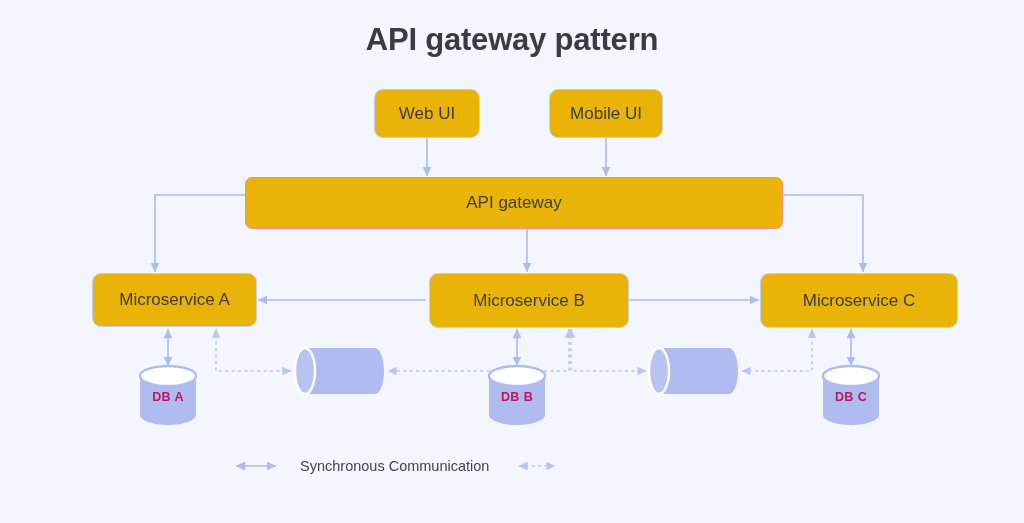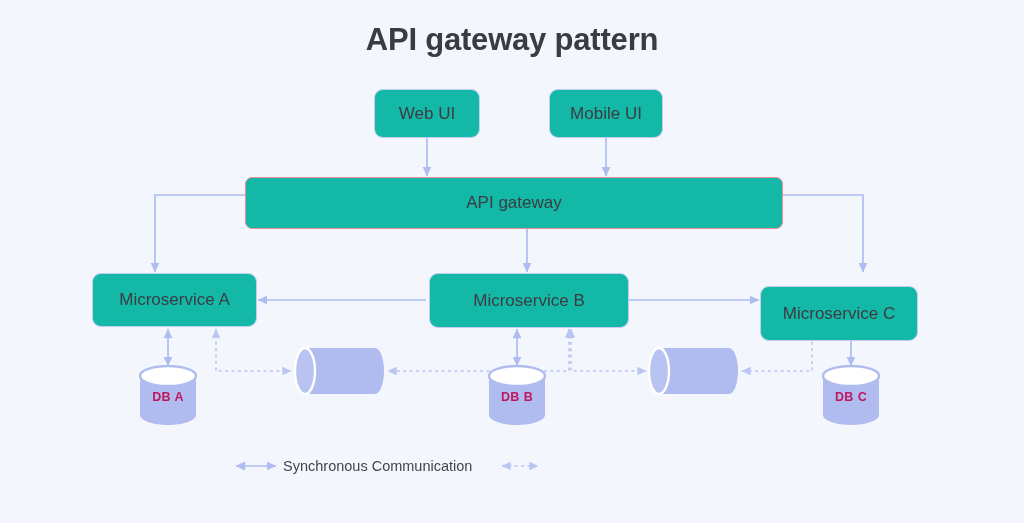--- a/index.html
+++ b/index.html
@@ -17,21 +17,21 @@
     position:absolute;left:0;right:0;top:22px;
     text-align:center;
     font-size:31px;font-weight:bold;
     color:#3b3b42;
     letter-spacing:-0.2px;
   }
 
   
   .node{
     position:absolute;
-    background:#14b8a6;
+    background:#eab308;
     border:1.4px solid #c3cdf4;
     border-radius:9px;
     display:flex;align-items:center;justify-content:center;
     color:#3c3c42;
     font-size:17px;
     box-sizing:border-box;
   }
   .node.gateway{
     border:1.6px solid #ef8b97;
     border-radius:7px;
@@ -46,21 +46,21 @@
     position:absolute;left:0;right:0;top:50%;
     transform:translateY(-45%);
     text-align:center;
     color:#be185d;font-size:12.5px;font-weight:bold;
     letter-spacing:.4px;
     pointer-events:none;
   }
 
   
   .legend{position:absolute;left:232px;top:452px;height:28px;display:flex;align-items:center;gap:26px;}
-  .legend-item{display:flex;align-items:center;gap:3px;}
+  .legend-item{display:flex;align-items:center;gap:20px;}
   .legend-text{font-size:14.5px;color:#44444c;}
 
   
   .logo{position:absolute;right:18px;bottom:18px;display:flex;align-items:center;gap:6px;}
   .logo-word{
     font-size:25px;font-weight:bold;color:#ea4a58;
     letter-spacing:.6px;
   }
 </style>
 </head>
@@ -134,21 +134,21 @@
   </div>
 
   <div class="node" style="left:92px;top:273px;width:165px;height:54px;">
     <span>Microservice A</span>
   </div>
 
   <div class="node" style="left:429px;top:273px;width:200px;height:55px;justify-content:center;">
     <span>Microservice B</span>
   </div>
 
-  <div class="node" style="left:760px;top:273px;width:158px;height:55px;margin-top:13px;">
+  <div class="node" style="left:760px;top:273px;width:198px;height:55px;">
     <span>Microservice C</span>
   </div>
 
   <div class="db" style="left:139px;top:365px;width:58px;height:61px;">
     <svg width="58" height="61" viewBox="0 0 58 61">
       <path d="M1,11 L1,50 A28,10 0 0 0 57,50 L57,11 Z" fill="#b0bcf0"></path>
       <ellipse cx="29" cy="11" rx="28" ry="10" fill="#ffffff" stroke="#b0bcf0" stroke-width="2.4"></ellipse>
     </svg>
     <div class="label">DB A</div>
   </div>

